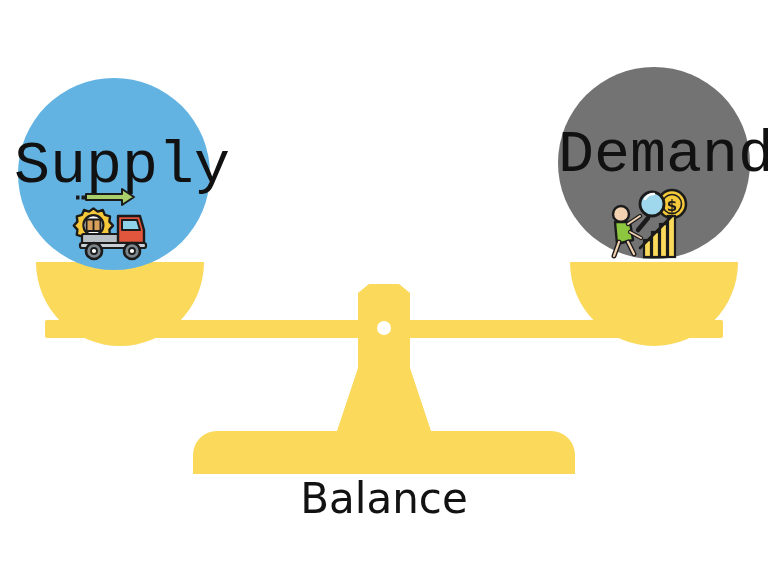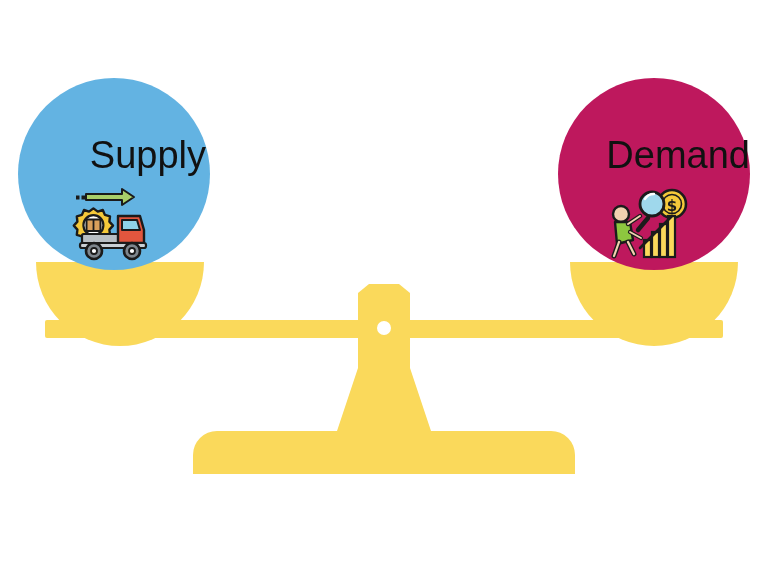--- a/index.html
+++ b/index.html
@@ -39,36 +39,36 @@
   }
   #supply-circle {
     left: 18px;
     top: 78px;
     width: 192px;
     height: 192px;
     background: #63B3E2;
   }
   #demand-circle {
     left: 558px;
-    top: 78px;
+    top: 67px;
     width: 192px;
     height: 192px;
-    background: #be185d;
+    background: #737373;
   }
 
   .side-label {
     position: absolute;
     top: 0;
     width: 100%;
-    text-align: right;
-    font-size: 38px;
+    text-align: center;
+    font-size: 60px;
     line-height: 1;
     color: #111111;
     white-space: nowrap;
-    font-family: Liberation Sans, sans-serif;
+    font-family: Liberation Mono, monospace;
     font-weight: 400;
     letter-spacing: 0px;
   }
   #supply-label {
     left: -4px;
     top: 58px;
   }
   #demand-label {
     left: 0px;
     top: 58px;
@@ -238,15 +238,16 @@
         <path d="M 26 50 L 37 56" stroke="#F2D2B0" stroke-width="1.8" stroke-linecap="round"></path>
 
         <path d="M 15 60 L 10 74" stroke="#1b1b1b" stroke-width="5" stroke-linecap="round"></path>
         <path d="M 15 60 L 10 74" stroke="#F2D2B0" stroke-width="2.2" stroke-linecap="round"></path>
         <path d="M 24 60 L 30 72" stroke="#1b1b1b" stroke-width="5" stroke-linecap="round"></path>
         <path d="M 24 60 L 30 72" stroke="#F2D2B0" stroke-width="2.2" stroke-linecap="round"></path>
       </g>
     </svg>
   </div>
 
+  <div id="balance-caption">Balance</div>
 
 
 </div>
 
 </body></html>

